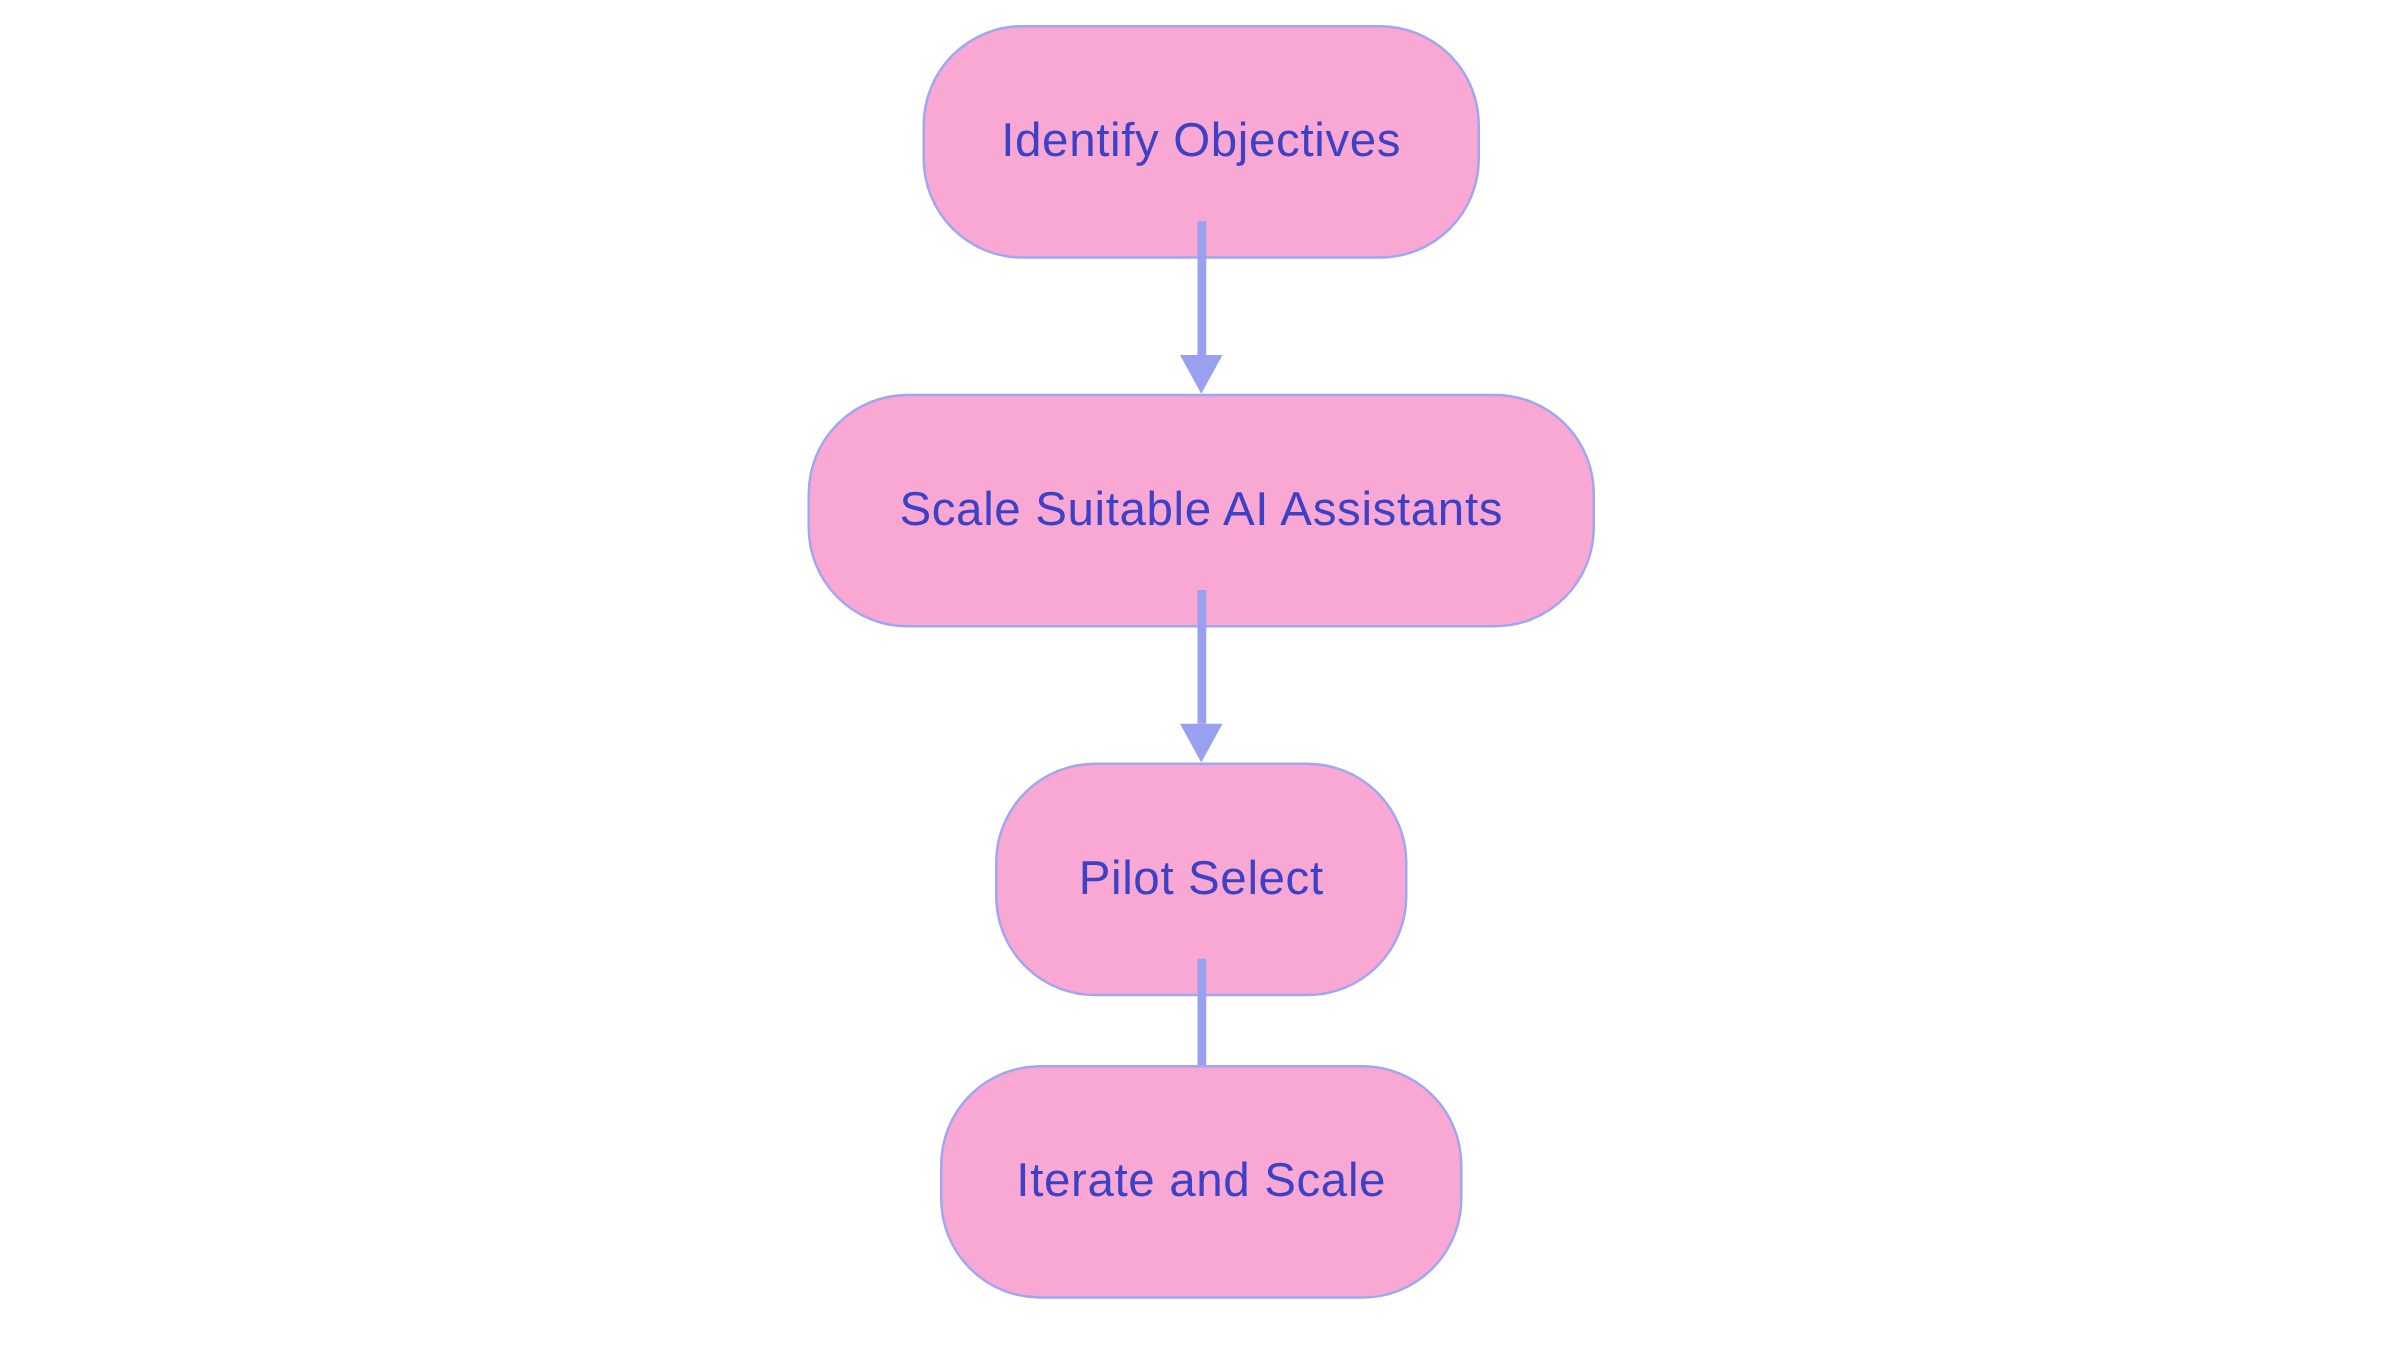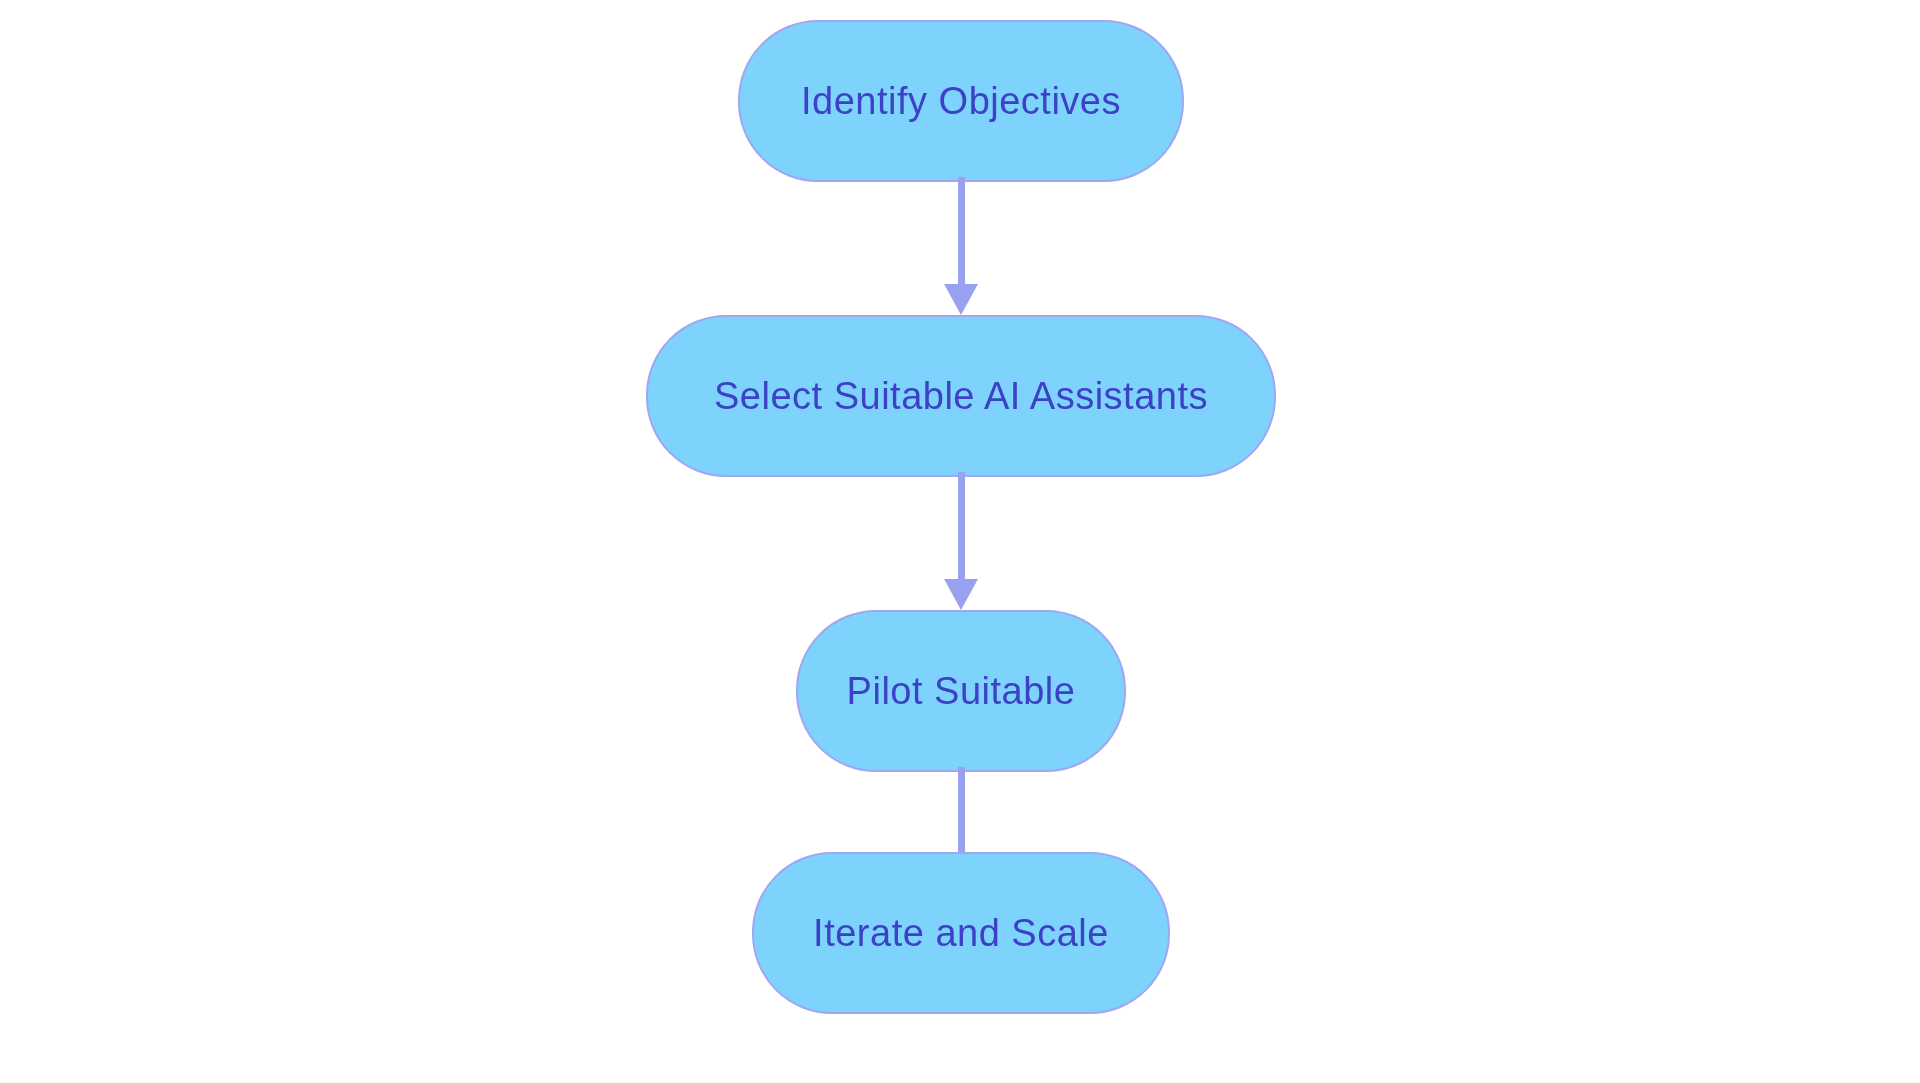--- a/index.html
+++ b/index.html
@@ -15,22 +15,22 @@
   .canvas {
     position: relative;
     width: 1920px;
     height: 1083px;
     background: #ffffff;
   }
 
   
   .node {
     position: absolute;
-    height: 162px;
-    background: #7dd3fc;
+    height: 187px;
+    background: #f9a8d4;
     border: 2px solid #9fa6f2;
     border-radius: 80px;
     box-sizing: border-box;
     display: flex;
     align-items: center;
     justify-content: center;
   }
   .node-label {
     color: #3c41c6;
     font-size: 38px;
@@ -79,30 +79,30 @@
   <div class="node node-1">
     <span class="node-label">Identify Objectives</span>
   </div>
 
   <div class="edge-arrow edge-1">
     <div class="arrow-shaft"></div>
     <div class="arrowhead-icon"></div>
   </div>
 
   <div class="node node-2">
-    <span class="node-label">Select Suitable AI Assistants</span>
+    <span class="node-label">Scale Suitable AI Assistants</span>
   </div>
 
   <div class="edge-arrow edge-2">
     <div class="arrow-shaft"></div>
     <div class="arrowhead-icon"></div>
   </div>
 
   <div class="node node-3">
-    <span class="node-label">Pilot Suitable</span>
+    <span class="node-label">Pilot Select</span>
   </div>
 
   <div class="edge-arrow edge-3">
     <div class="arrow-shaft"></div>
     <div class="arrowhead-icon"></div>
   </div>
 
   <div class="node node-4">
     <span class="node-label">Iterate and Scale</span>
   </div>

